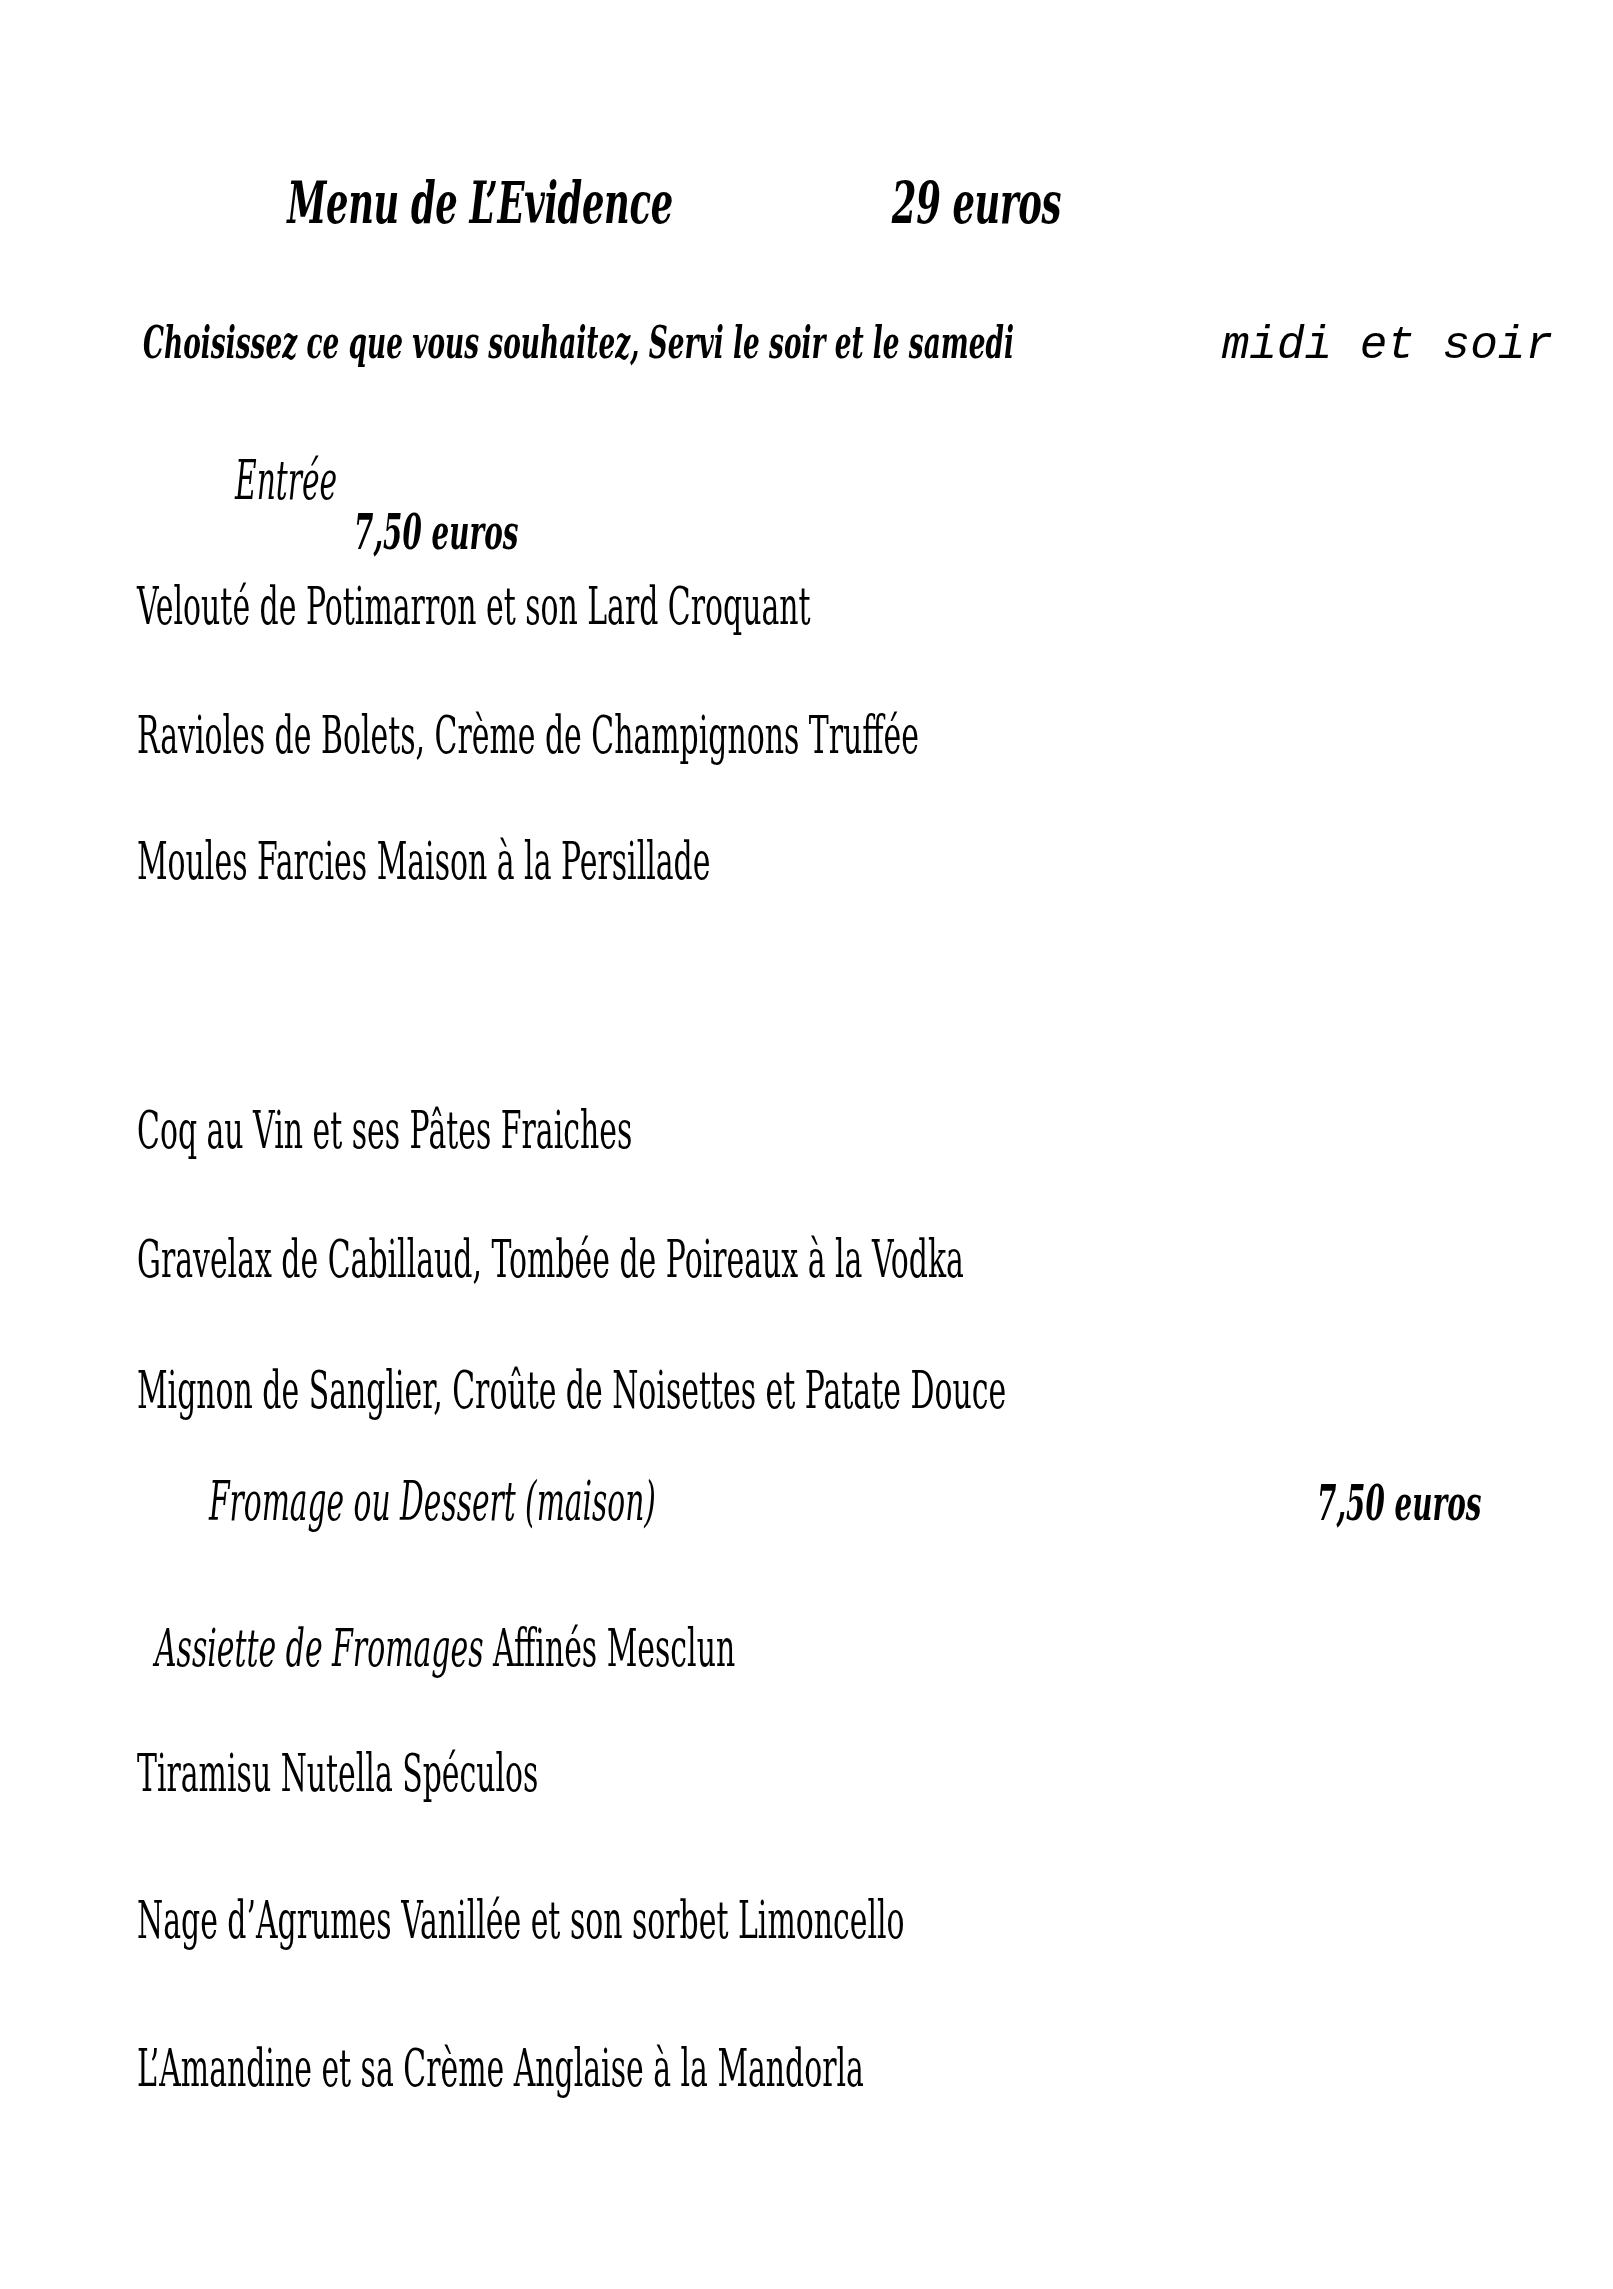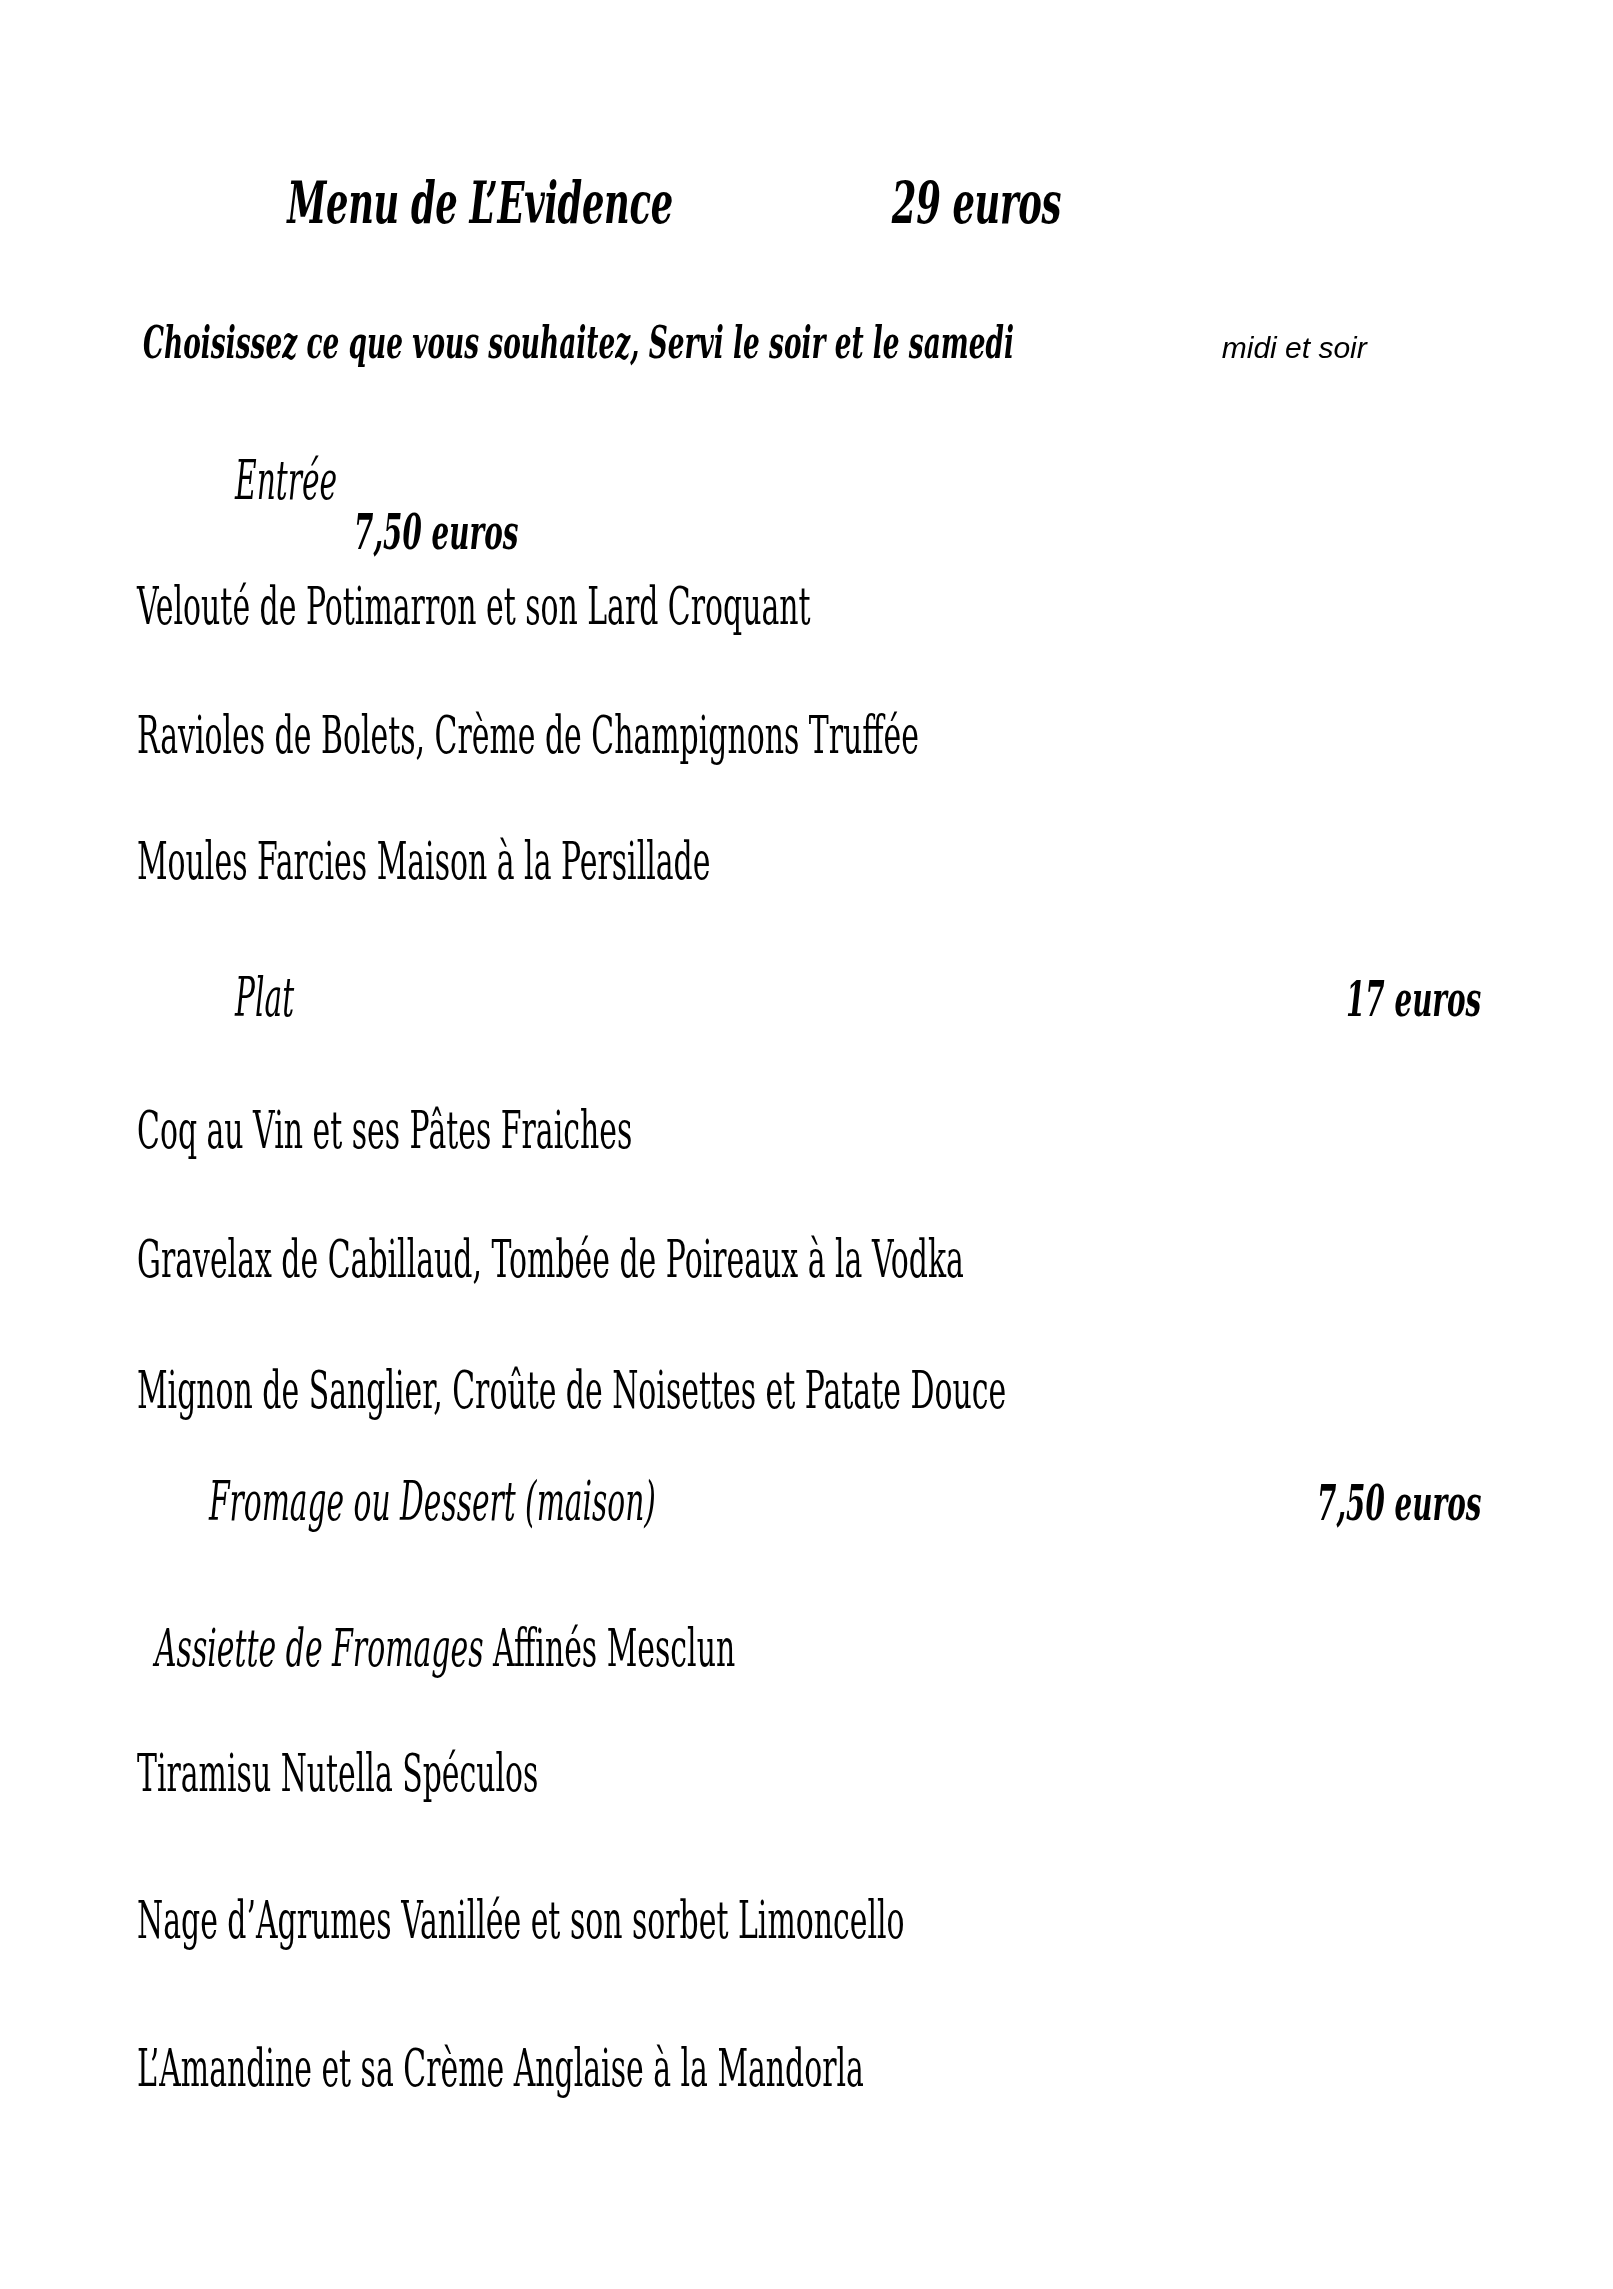--- a/index.html
+++ b/index.html
@@ -64,24 +64,24 @@
     font-family: "DejaVu Serif", serif;
     font-weight: 700;
     font-style: italic;
     font-size: 44px;
     line-height: 1;
     transform: scaleX(0.60);
     transform-origin: left center;
     display: inline-block;
   }
   .subtitle-normal {
-    font-family: Liberation Sans, sans-serif;
+    font-family: Liberation Mono, monospace;
     font-weight: 400;
     font-style: italic;
-    font-size: 30px;
+    font-size: 46px;
     line-height: 1;
     display: inline-block;
     margin-left: -373px;
   }
 
   
   .section-row {
     position: absolute;
     left: 143px;
     width: 1338px;
@@ -167,24 +167,20 @@
 
   <div class="section-row sec-entree">
     <span class="section-name">Entrée</span>
     <span class="section-price">7,50 euros</span>
   </div>
 
   <div class="dish d1">Velouté de Potimarron et son Lard Croquant</div>
   <div class="dish d2">Ravioles de Bolets, Crème de Champignons Truffée</div>
   <div class="dish d3">Moules Farcies Maison à la Persillade</div>
 
-  <div class="section-row sec-plat">
-    <span class="section-name">Plat</span>
-    <span class="section-price">17 euros</span>
-  </div>
 
   <div class="dish d4">Coq au Vin et ses Pâtes Fraiches</div>
   <div class="dish d5">Gravelax de Cabillaud, Tombée de Poireaux à la Vodka</div>
   <div class="dish d6">Mignon de Sanglier, Croûte de Noisettes et Patate Douce</div>
 
   <div class="section-row sec-fromage">
     <span class="section-name">Fromage    ou    Dessert (maison)</span>
     <span class="section-price">7,50 euros</span>
   </div>
 

